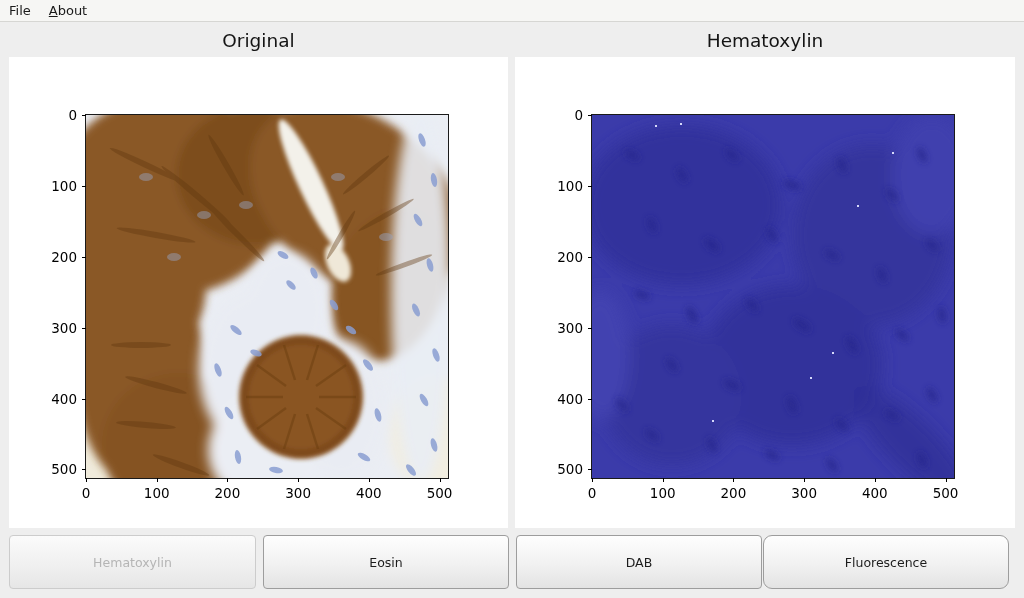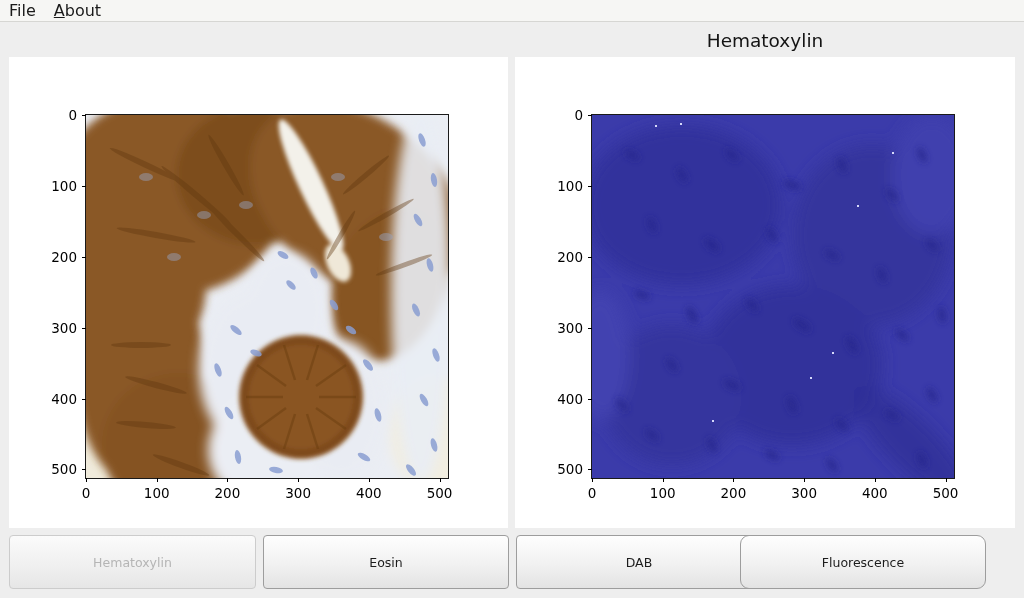--- a/index.html
+++ b/index.html
@@ -9,21 +9,21 @@
     font-family:"DejaVu Sans","Liberation Sans",sans-serif;
     color:#1a1a1a;
   }
   
   .menubar{
     position:absolute;left:0;top:0;width:1024px;height:21px;
     background:#f6f6f4;border-bottom:1px solid #d6d6d3;
     display:flex;align-items:center;
   }
   .menu-item{
-    font-size:16px;padding:0 9px;height:21px;line-height:21px;cursor:default;
+    font-size:13px;padding:0 9px;height:21px;line-height:21px;cursor:default;
   }
   .menu-item .mnemonic{text-decoration:underline;}
   
   .titles{position:absolute;left:0;top:26px;width:1024px;height:30px;}
   .panel-title{
     position:absolute;top:0;height:30px;line-height:30px;text-align:center;
     font-size:18.5px;color:#141414;
   }
   .panel-title.left{left:9px;width:499px;}
   .panel-title.right{left:515px;width:500px;}
@@ -54,35 +54,36 @@
     position:absolute;top:535px;height:54px;border:1px solid #9d9d9d;border-radius:4px;
     background:linear-gradient(#fefefe, #f1f1f1 55%, #e3e3e3);
     display:flex;align-items:center;justify-content:center;
     font-size:12.5px;color:#1c1c1c;box-sizing:border-box;cursor:default;
   }
   .btn.disabled{color:#b5b5b5;border-color:#cccccc;
     background:linear-gradient(#fbfbfb, #f0f0f0 55%, #e6e6e6);}
   .btn1{left:9px;width:247px;}
   .btn2{left:263px;width:246px;text-align:right;}
   .btn3{left:516px;width:246px;}
-  .btn4{left:740px;width:246px;border-radius:9px;}
+  .btn4{left:763px;width:246px;border-radius:9px;}
 </style>
 </head>
 <body>
 
 <div class="menubar">
   <div class="menu-item">
     <span>File</span>
   </div>
   <div class="menu-item">
     <span class="mnemonic">A</span><span>bout</span>
   </div>
 </div>
 
 <div class="titles">
+  <div class="panel-title left">Original</div>
   <div class="panel-title right">Hematoxylin</div>
 </div>
 
 <div class="panel left">
   <div class="plot">
     <svg viewBox="0 0 362 363" aria-hidden="true">
       <defs>
         <filter id="b6" x="-30%" y="-30%" width="160%" height="160%">
             <feGaussianBlur stdDeviation="6"></feGaussianBlur>
           </filter>

